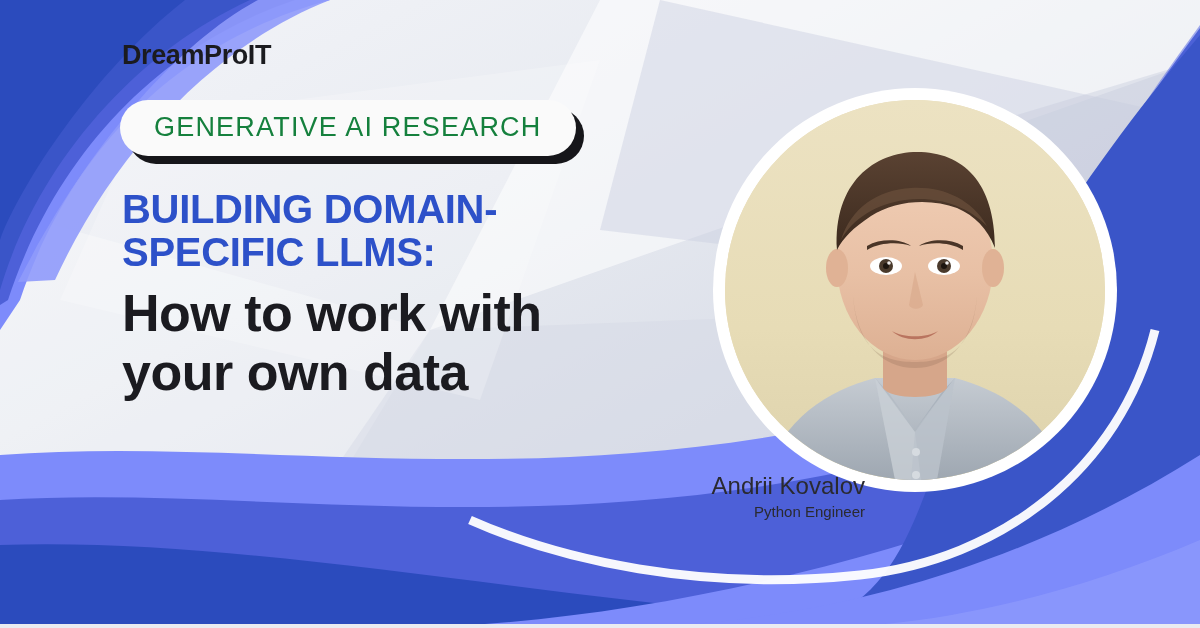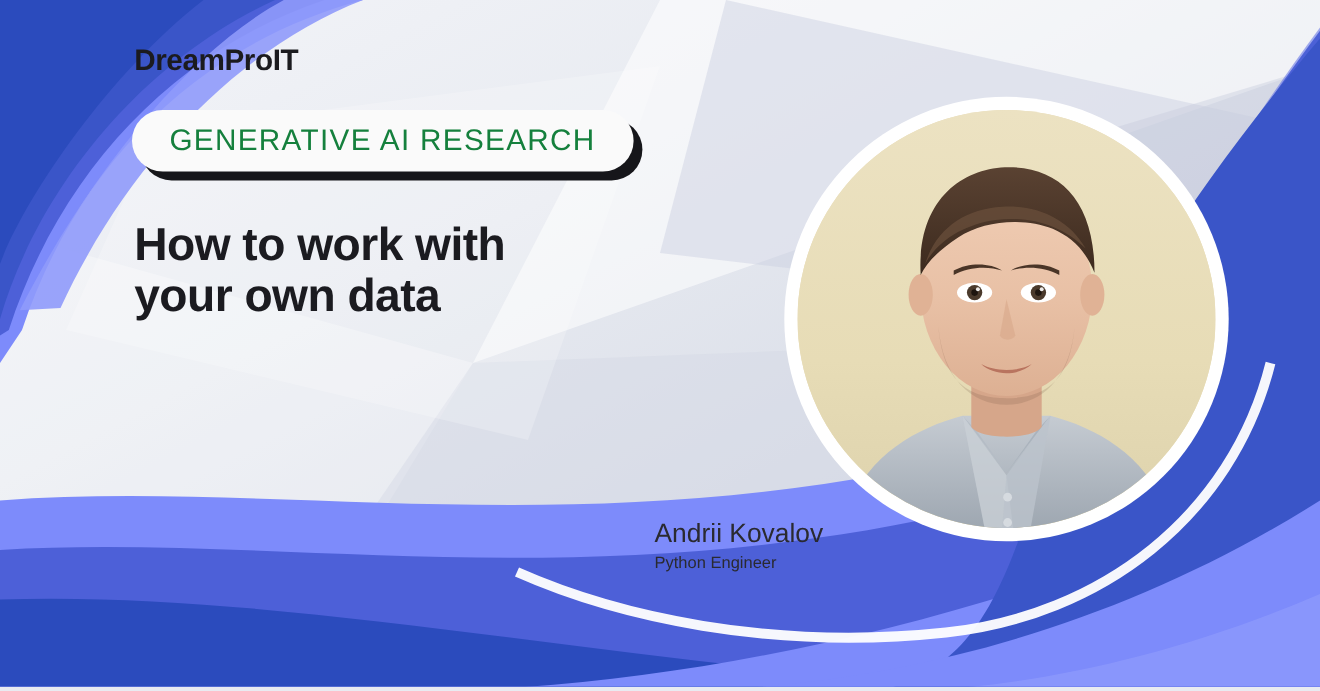--- a/index.html
+++ b/index.html
@@ -49,27 +49,27 @@
   
   .title-block { position:absolute; left:122px; top:188px; z-index:20; width:620px; }
   .title-accent {
     font-size:40px; font-weight:bold; line-height:1.08;
     color:#2d51c9; letter-spacing:-0.3px;
     text-transform:uppercase;
     white-space:pre-line;
   }
   .title-main {
     margin-top:10px;
-    font-size:42px; font-weight:bold; line-height:1.12;
+    font-size:52px; font-weight:bold; line-height:1.12;
     color:#1b1b20; letter-spacing:-0.5px;
     white-space:pre-line;
   }
 
   
-  .speaker { position:absolute; left:595px; top:472px; width:270px; text-align:left; z-index:25; }
+  .speaker { position:absolute; left:595px; top:472px; width:270px; text-align:right; z-index:25; }
   .speaker-name { font-size:24px; font-weight:400; color:#2a2a30; line-height:1.15; }
   .speaker-role { font-size:15px; font-weight:400; color:#2a2a30; margin-top:3px; }
 
   
   .portrait-wrap {
     position:absolute; left:713px; top:88px;
     width:404px; height:404px; z-index:15;
   }
   .portrait-ring {
     position:absolute; inset:0;
@@ -163,20 +163,22 @@
   <div class="logo">DreamProIT</div>
 
   <div class="badge-wrap">
     <div class="badge-shadow"></div>
     <div class="badge">
       <span class="badge-text">GENERATIVE AI RESEARCH</span>
     </div>
   </div>
 
   <div class="title-block">
+    <div class="title-accent">BUILDING DOMAIN-
+SPECIFIC LLMS:</div>
     <div class="title-main">How to work with
 your own data</div>
   </div>
 
   <div class="portrait-wrap">
     <div class="portrait-ring"></div>
     <div class="portrait-clip">
       <svg class="photo-svg" viewBox="0 0 380 380">
         <defs>
           <linearGradient id="bgPhoto" x1="0" y1="0" x2="0" y2="1">

